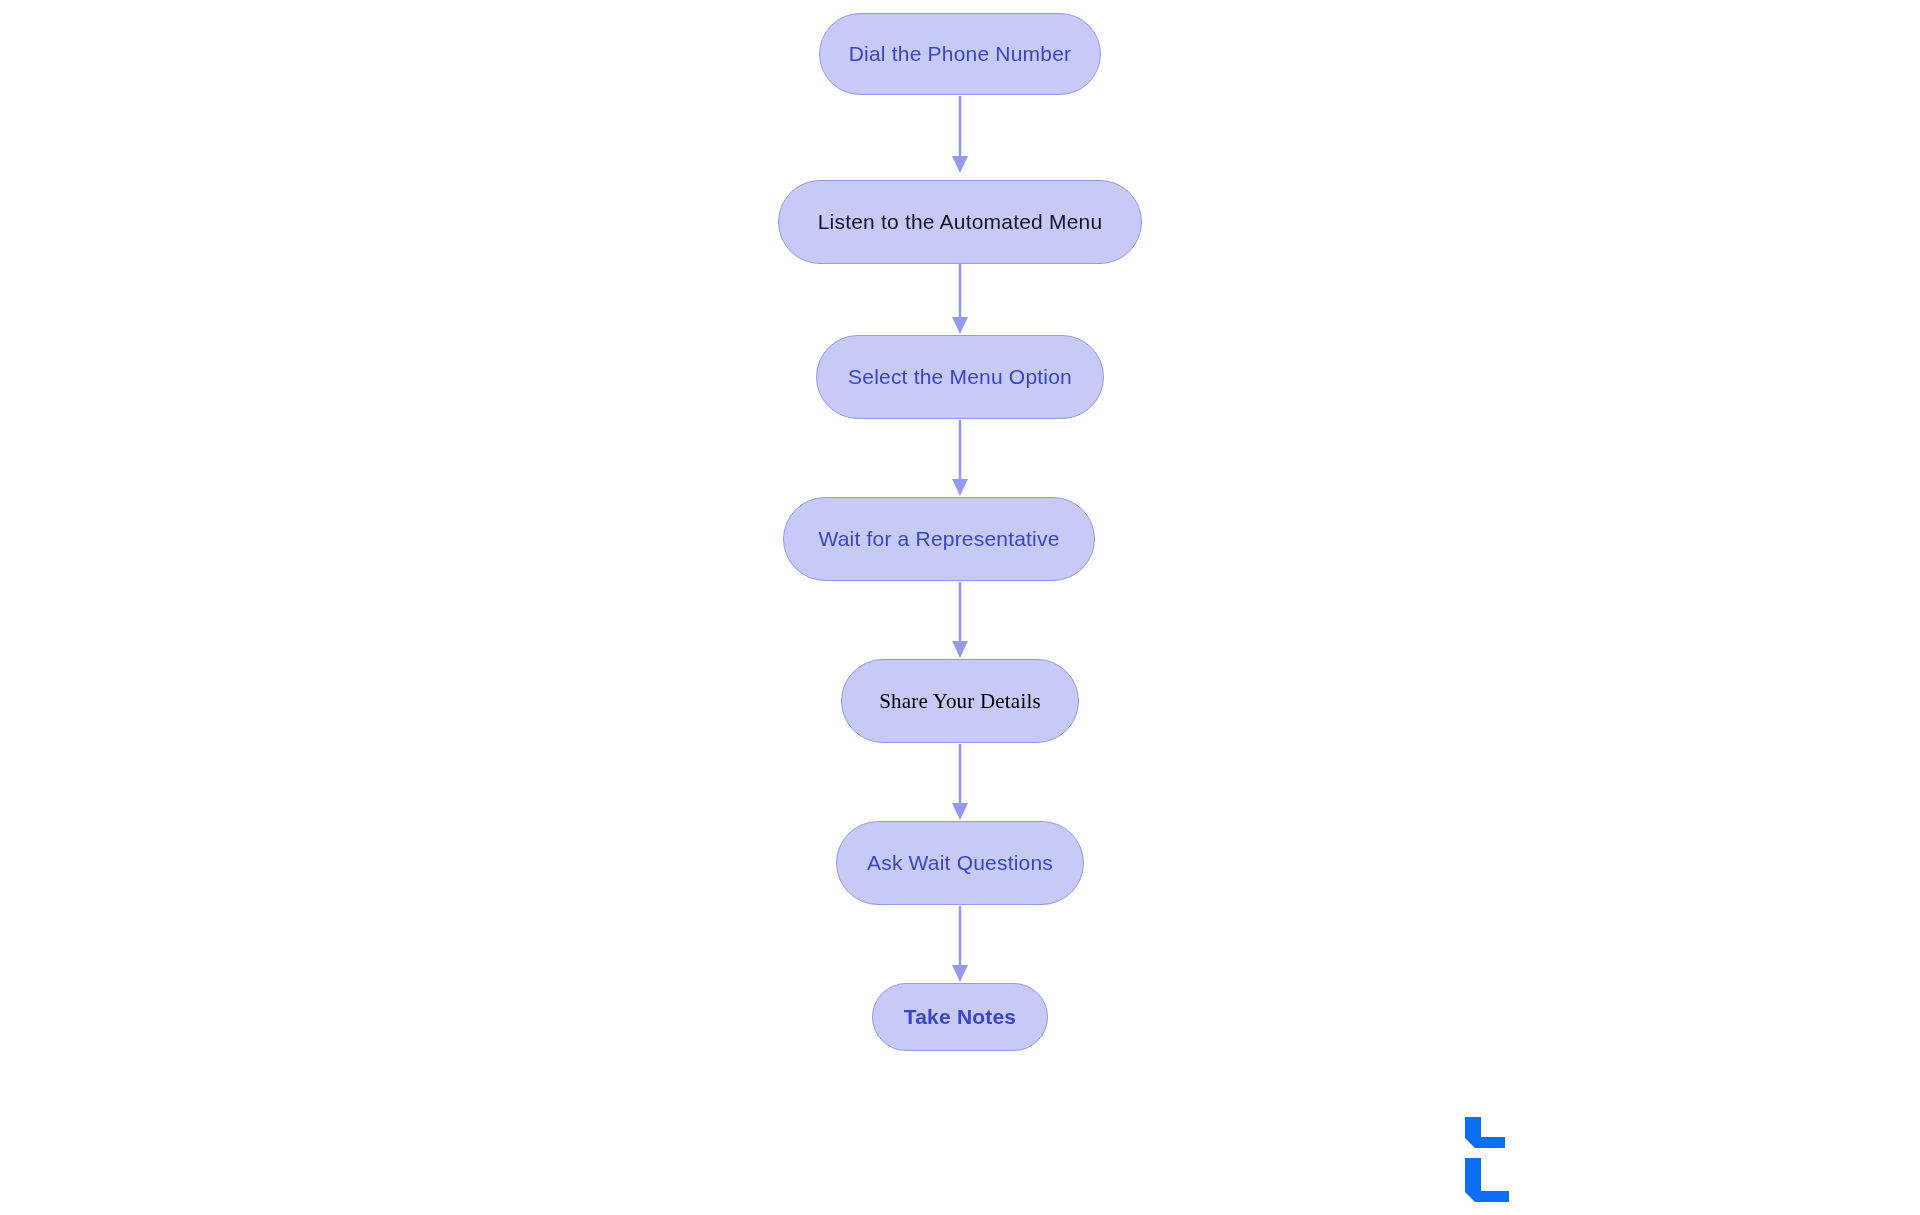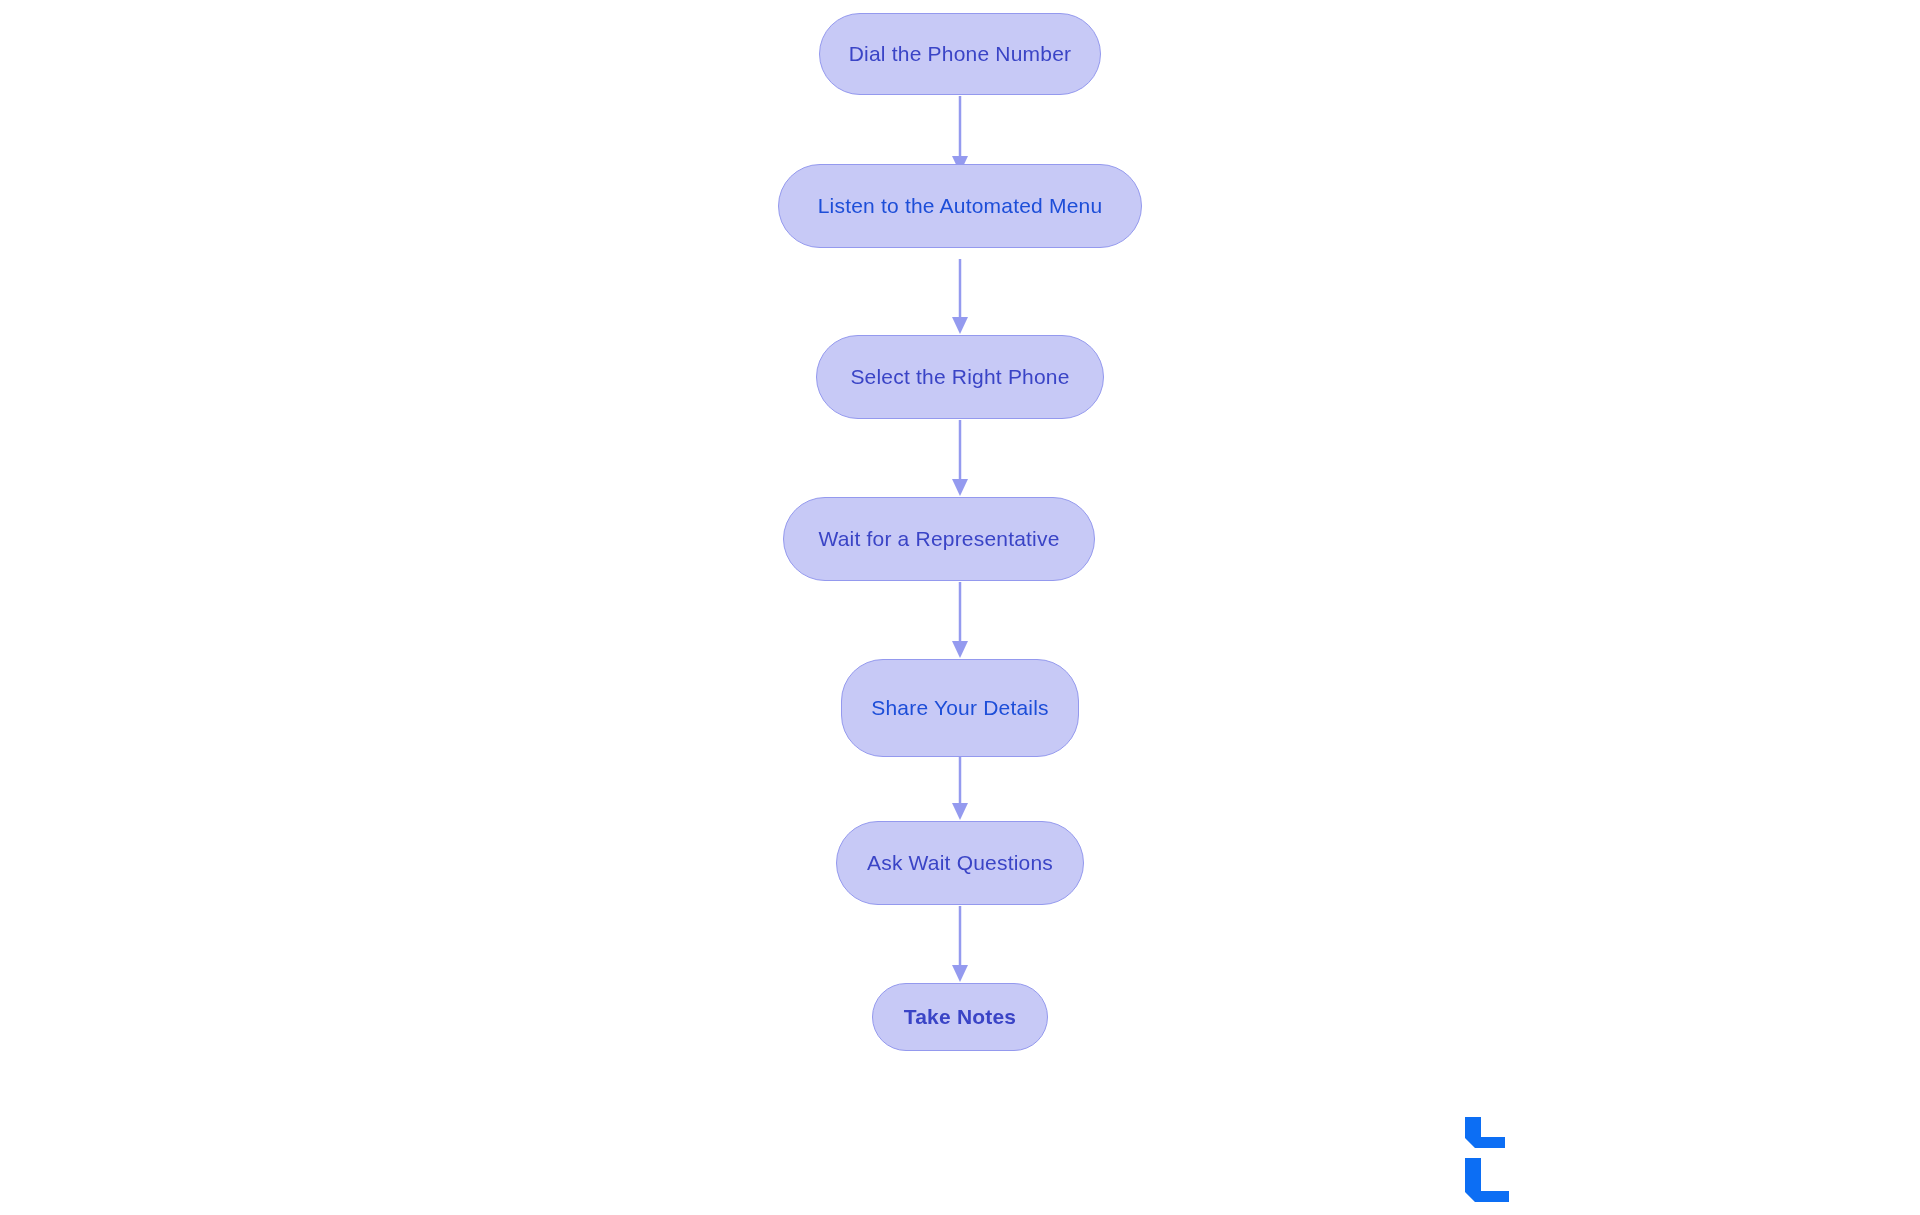--- a/index.html
+++ b/index.html
@@ -76,33 +76,33 @@
       <line x1="960" y1="744" x2="960" y2="807" stroke="#949aef" stroke-width="2.5"></line>
       <polygon points="952,803 968,803 960,820" fill="#949aef"></polygon>
       <line x1="960" y1="906" x2="960" y2="969" stroke="#949aef" stroke-width="2.5"></line>
       <polygon points="952,965 968,965 960,982" fill="#949aef"></polygon>
     </svg>
   <div id="nodes">
   <div class="flow-node" style="left: 819px; top: 13px; width: 282px; height: 82px; background: rgb(199, 201, 246); border-color: rgb(148, 153, 238); color: rgb(58, 68, 198);">
     <span class="flow-node-label">Dial the Phone Number</span>
   </div>
 
-  <div class="flow-node" style="left: 778px; top: 164px; width: 364px; height: 84px; background: rgb(199, 201, 246); border-color: rgb(148, 153, 238); color: #1d4ed8;">
+  <div class="flow-node" style="left: 778px; top: 180px; width: 364px; height: 84px; background: rgb(199, 201, 246); border-color: rgb(148, 153, 238); color: #0f172a;">
     <span class="flow-node-label">Listen to the Automated Menu</span>
   </div>
 
   <div class="flow-node" style="left: 816px; top: 335px; width: 288px; height: 84px; background: rgb(199, 201, 246); border-color: rgb(148, 153, 238); color: rgb(58, 68, 198);">
-    <span class="flow-node-label">Select the Right Phone</span>
+    <span class="flow-node-label">Select the Menu Option</span>
   </div>
 
   <div class="flow-node" style="left: 783px; top: 497px; width: 312px; height: 84px; background: rgb(199, 201, 246); border-color: rgb(148, 153, 238); color: rgb(58, 68, 198);">
     <span class="flow-node-label">Wait for a Representative</span>
   </div>
 
-  <div class="flow-node" style="left: 841px; top: 659px; width: 238px; height: 98px; background: rgb(199, 201, 246); border-color: rgb(148, 153, 238); color: #1d4ed8;">
+  <div class="flow-node" style="left: 841px; top: 659px; width: 238px; height: 84px; background: rgb(199, 201, 246); border-color: rgb(148, 153, 238); color: #000000; font-family: Liberation Serif, serif;">
     <span class="flow-node-label">Share Your Details</span>
   </div>
 
   <div class="flow-node" style="left: 836px; top: 821px; width: 248px; height: 84px; background: rgb(199, 201, 246); border-color: rgb(148, 153, 238); color: rgb(58, 68, 198);">
     <span class="flow-node-label">Ask Wait Questions</span>
   </div>
 
   <div class="flow-node" style="left: 872px; top: 983px; width: 176px; height: 68px; background: rgb(199, 201, 246); border-color: rgb(148, 153, 238); color: rgb(58, 68, 198); font-weight: bold;">
     <span class="flow-node-label">Take Notes</span>
   </div>

